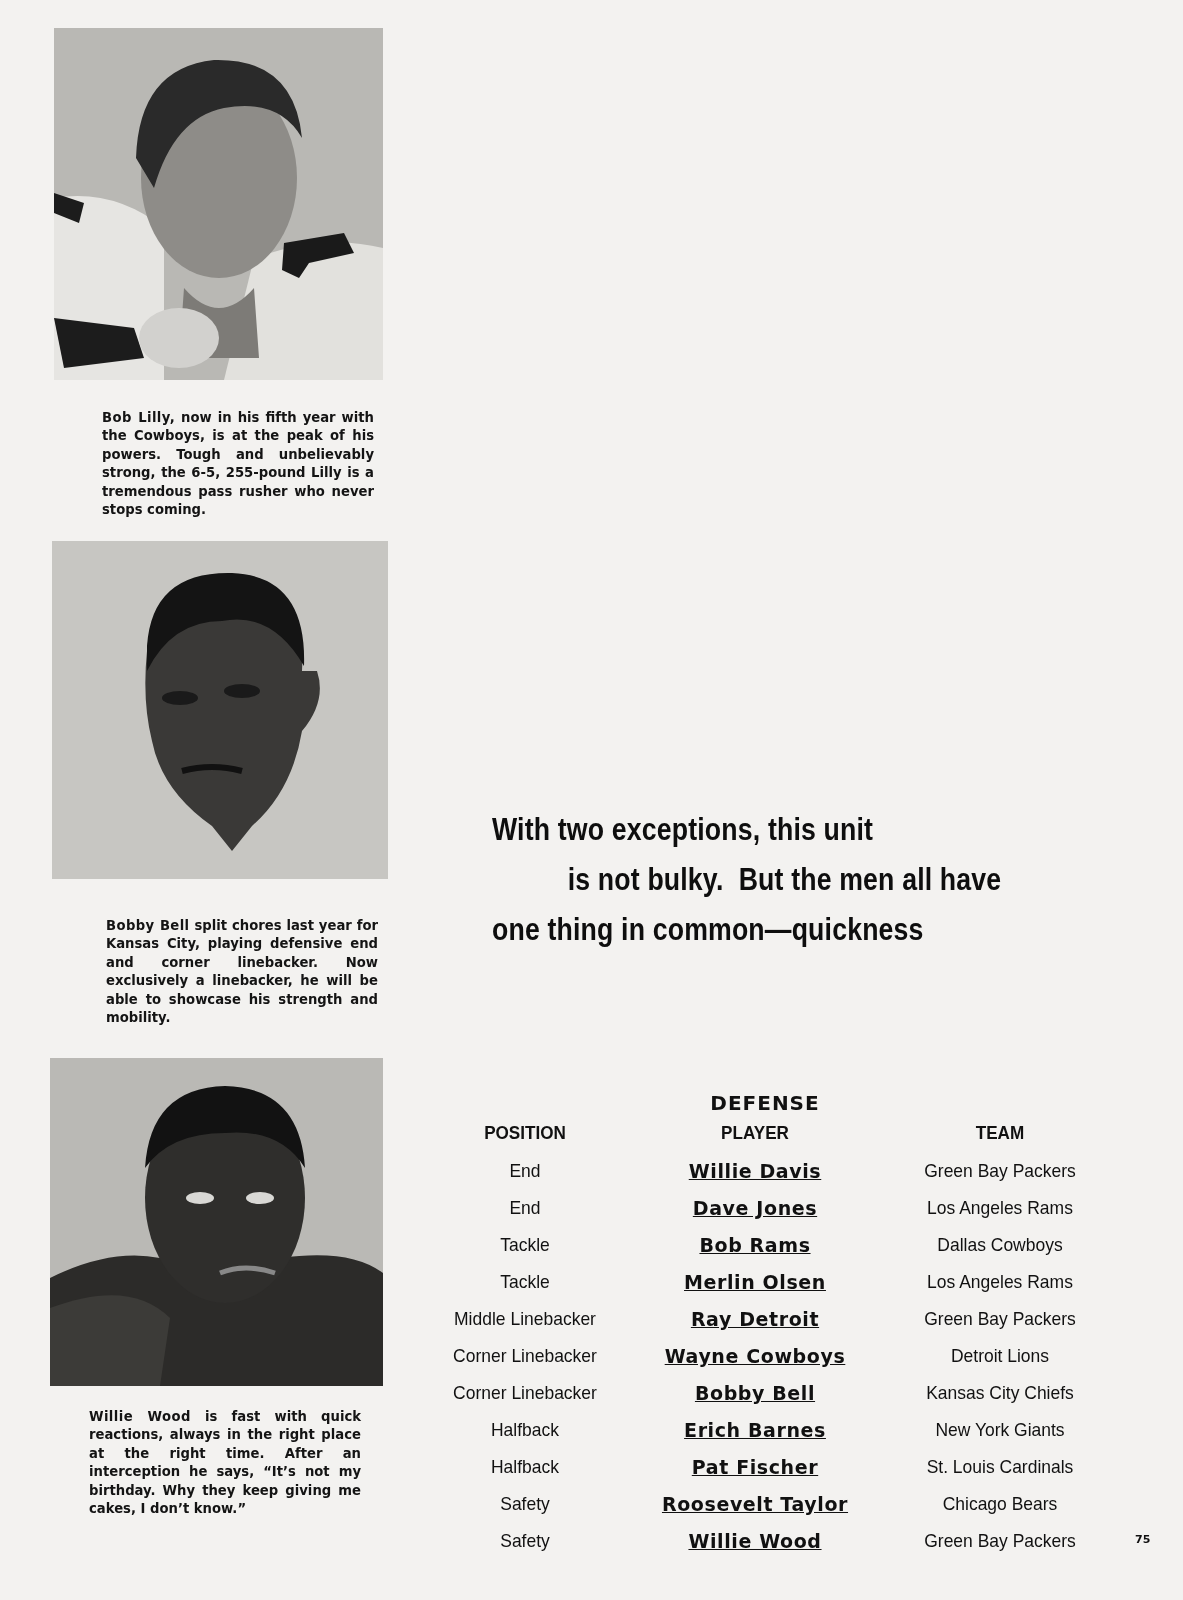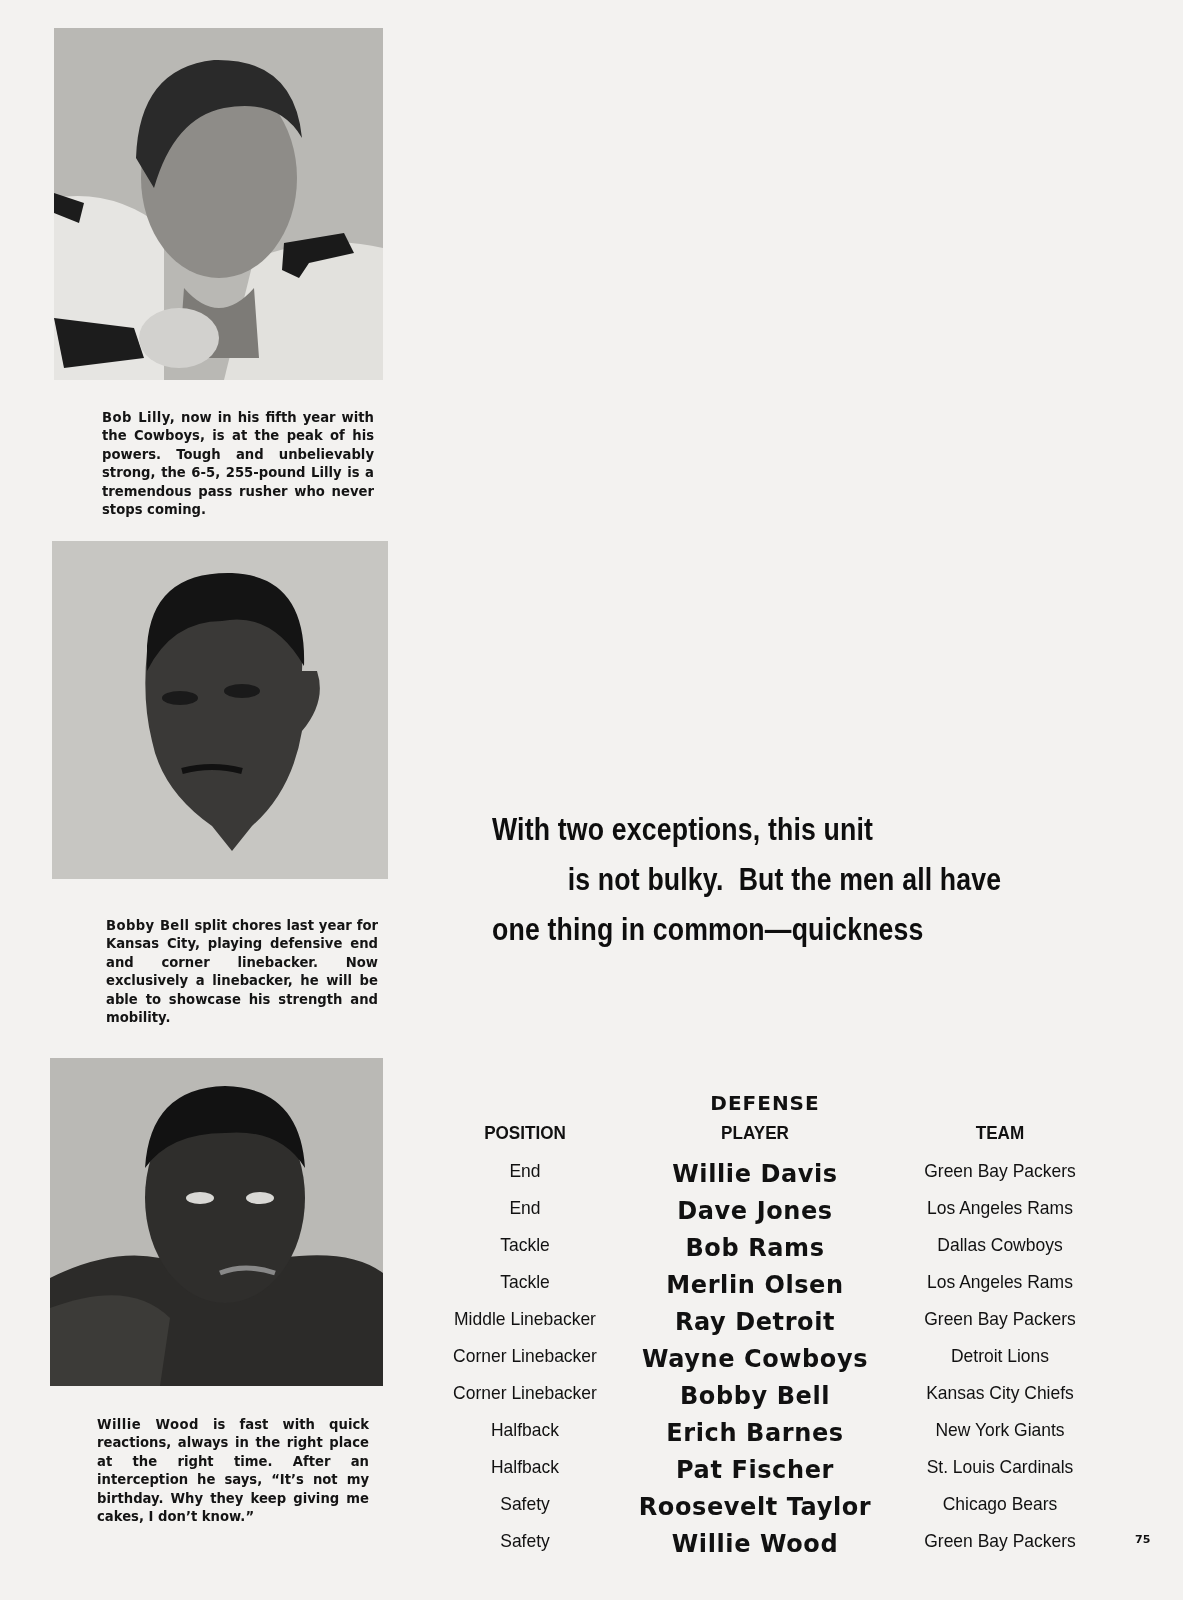--- a/index.html
+++ b/index.html
@@ -69,22 +69,23 @@
       height: 37px;
       font-size: 19px;
     }
     .row .pos, .row .player, .row .team {
       position: absolute; top: 0; text-align: center;
     }
     .row .pos { left: 0; width: 210px; transform: scaleX(0.92); }
     .row .player {
       left: 210px; width: 250px;
       font-family: "DejaVu Sans", sans-serif;
-      font-weight: bold; font-size: 24px;
+      font-weight: bold; font-size: 19px;
       letter-spacing: 0.6px;
+      text-decoration: underline;
     }
     .row .team { left: 458px; width: 244px; transform: scaleX(0.92); }
     .page-number {
       position: absolute;
       left: 1135px; top: 1533px;
       font-family: "DejaVu Sans", sans-serif;
       font-weight: bold; font-size: 11px;
       color: #111;
     }
   </style>
@@ -128,21 +129,21 @@
     <rect width="333" height="328" fill="#bab9b5"></rect>
     <path d="M0 220 Q60 190 110 200 L230 200 Q300 190 333 215 L333 328 L0 328 Z" fill="#2c2b29"></path>
     <path d="M0 250 Q80 220 120 260 L110 328 L0 328 Z" fill="#3c3b38"></path>
     <ellipse cx="175" cy="140" rx="80" ry="105" fill="#2f2e2c"></ellipse>
     <path d="M95 110 Q100 30 175 28 Q250 30 255 110 Q230 70 175 75 Q120 75 95 110 Z" fill="#121212"></path>
     <ellipse cx="150" cy="140" rx="14" ry="6" fill="#d9d8d5"></ellipse>
     <ellipse cx="210" cy="140" rx="14" ry="6" fill="#d9d8d5"></ellipse>
     <path d="M170 215 Q195 205 225 215" stroke="#888" stroke-width="5" fill="none"></path>
   </svg>
 </div>
-<p class="caption" style="top:1408px; margin:8px;">
+<p class="caption" style="top:1408px; margin:0;">
   <span class="name">Willie Wood</span><span> is fast with quick reactions, always in the right place at the right time. After an interception he says, “It’s not my birthday. Why they keep giving me cakes, I don’t know.”</span>
 </p>
 
 <div class="headline">
   <div>With two exceptions, this unit</div>
   <div class="l2" style="white-space:pre;">is not bulky.  But the men all have</div>
   <div>one thing in common—quickness</div>
 </div>
 
 <div class="table-title">DEFENSE</div>

